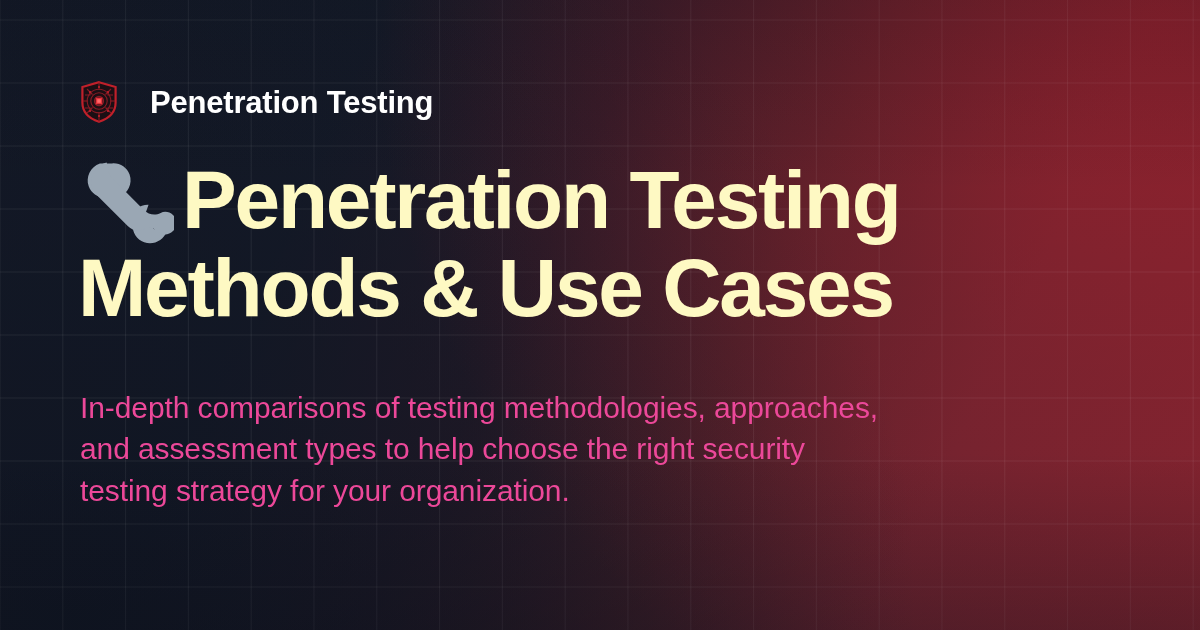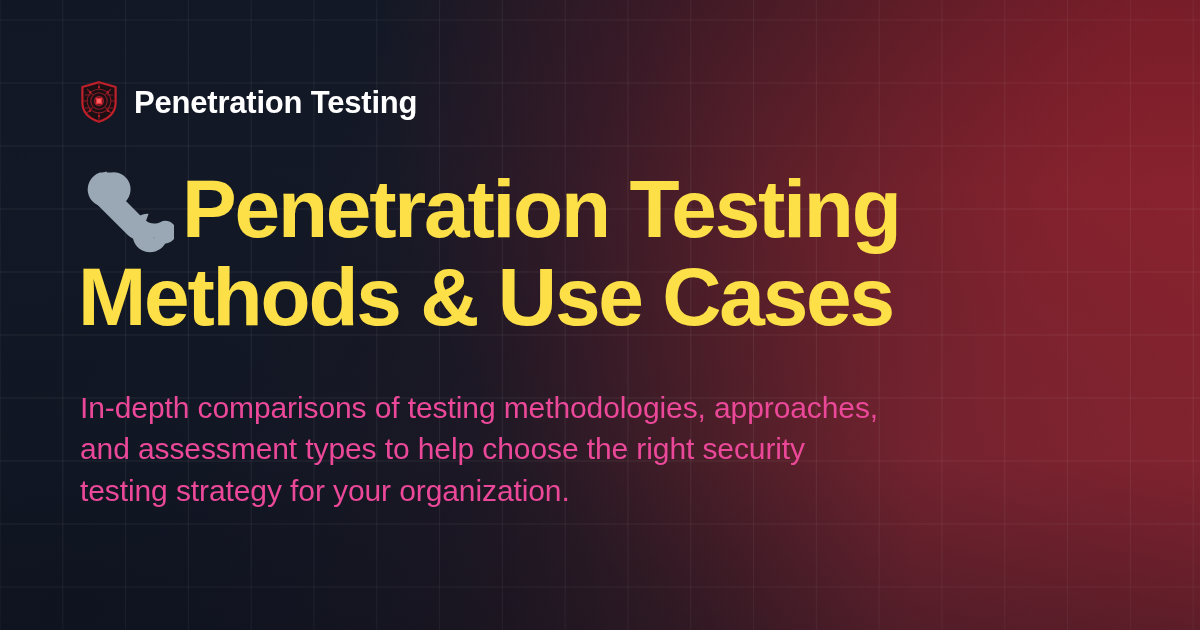--- a/index.html
+++ b/index.html
@@ -65,21 +65,21 @@
     inset: 0;
     padding: 0;
   }
 
   .brand-row {
     position: absolute;
     left: 80px;
     top: 79px;
     display: flex;
     align-items: center;
-    gap: 16px;
+    gap: 32px;
     height: 46px;
   }
   .brand-logo {
     width: 38px;
     height: 42px;
     flex: 0 0 auto;
     display: block;
   }
   .brand-name {
     font-size: 31px;
@@ -90,24 +90,23 @@
     white-space: nowrap;
   }
 
   .headline {
     position: absolute;
     left: 78px;
     top: 158px;
     width: 1060px;
     font-size: 82px;
     font-weight: bold;
-    color: #fde047;
+    color: #fef9c3;
     line-height: 1.02;
     letter-spacing: -2.2px;
-    margin-top: 9px;
   }
   .wrench-svg {
     display: inline-block;
     width: 96px;
     height: 88px;
     vertical-align: -18px;
     margin-right: 8px;
   }
 
   .subtitle {

